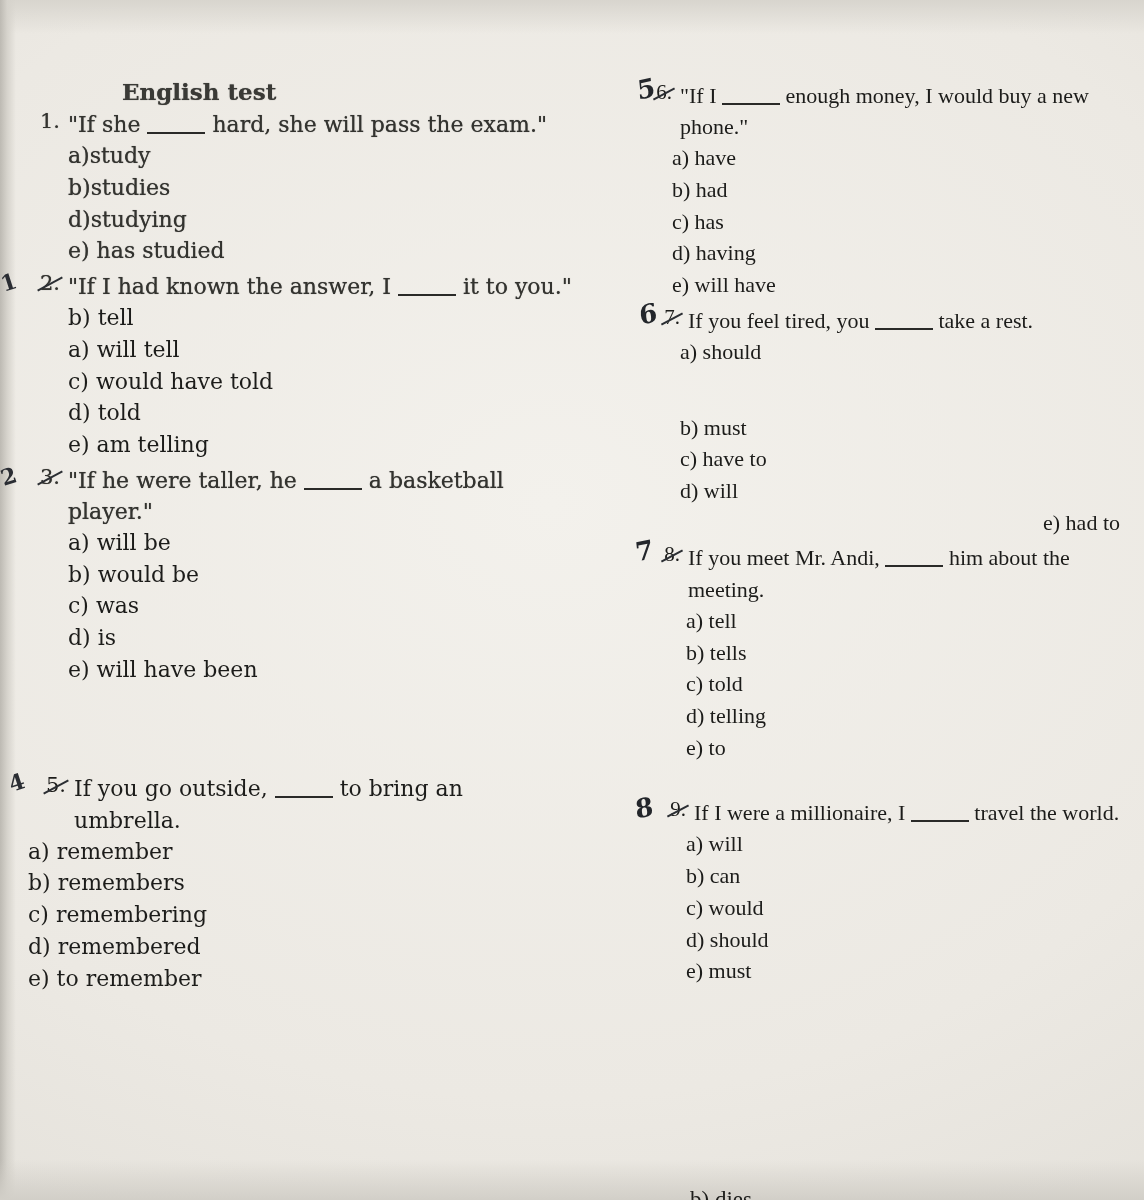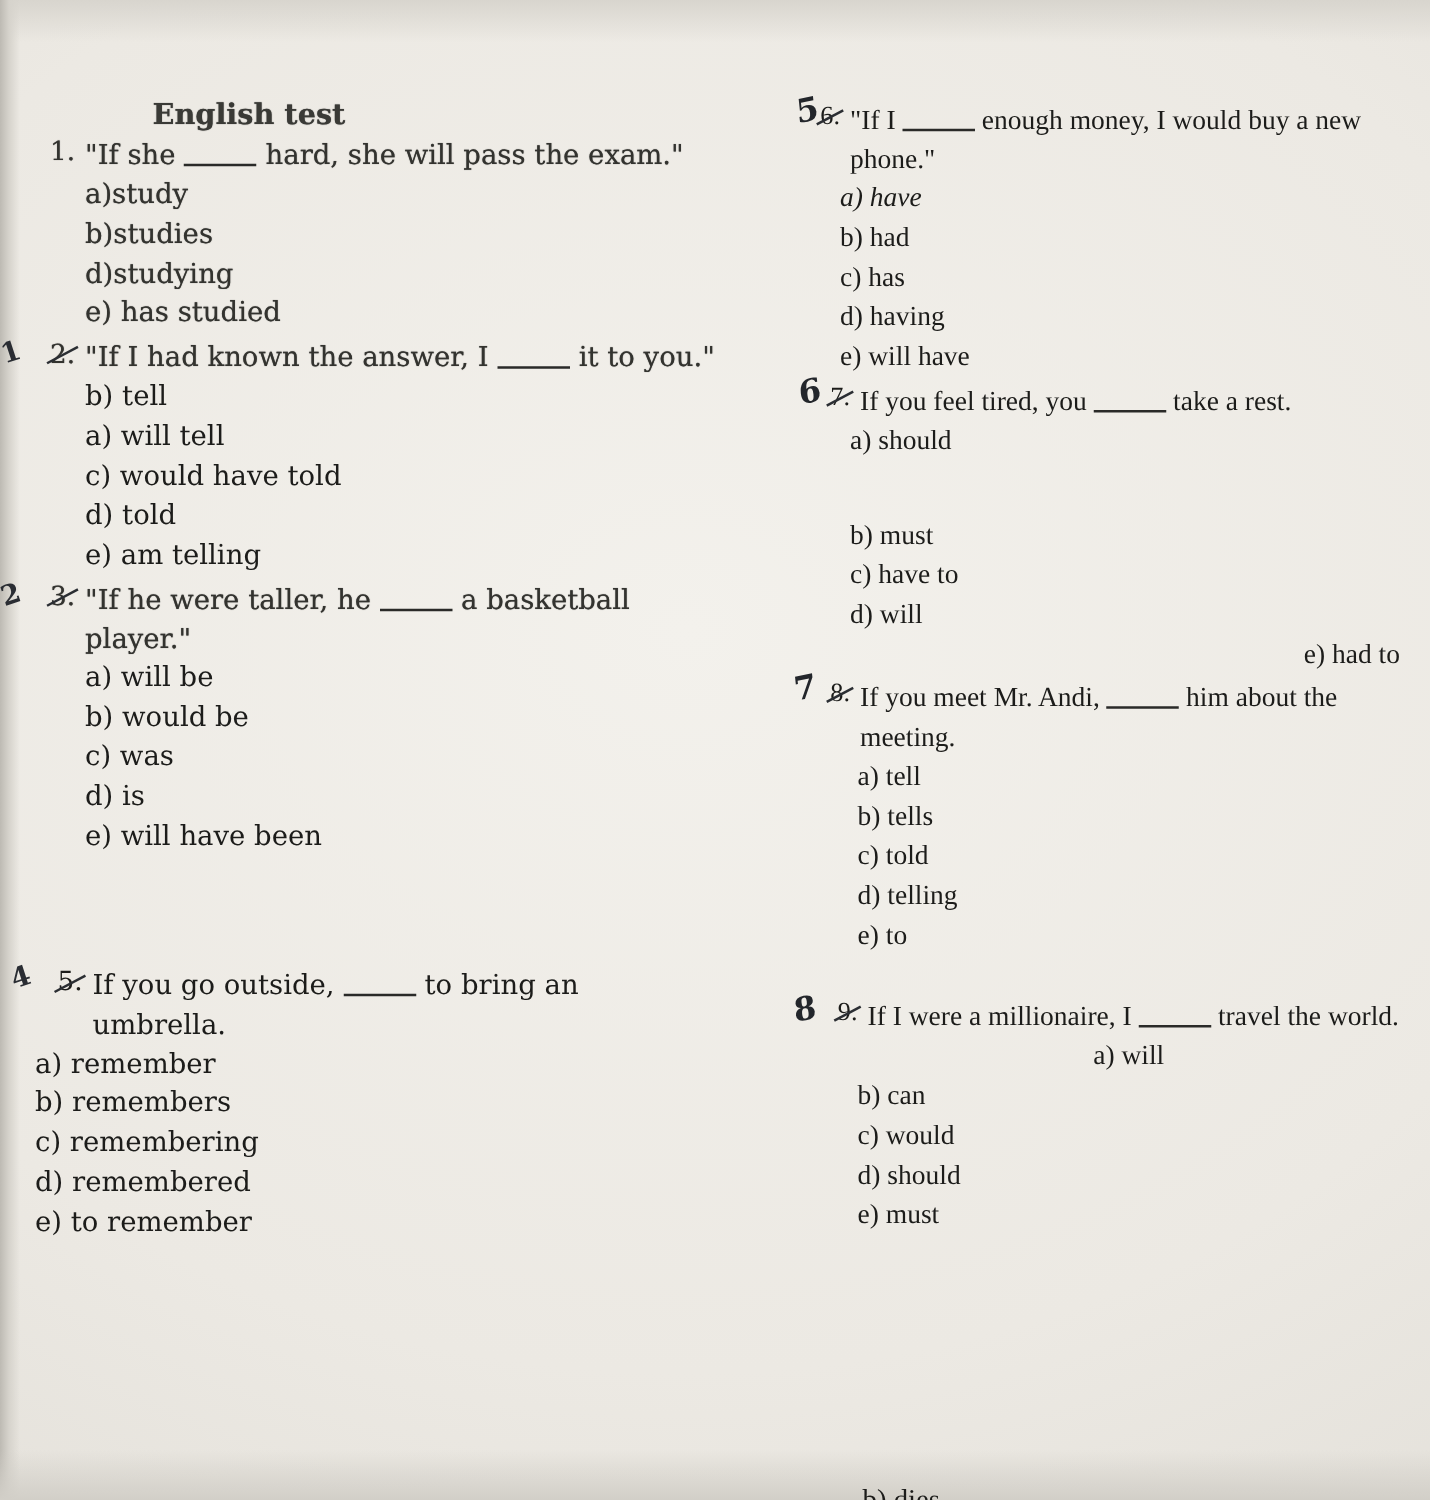--- a/index.html
+++ b/index.html
@@ -250,21 +250,21 @@
 
     <div class="q">
       <div class="q-head">
         <div class="q-num" style="width:72px;">
           <span class="hand">5</span>
           <span class="printed sharp strike">6.</span>
         </div>
         <div class="q-text sharp">"If I <span class="blank"></span> enough money, I would buy a new phone."</div>
       </div>
       <ul class="opts" style="padding-left:0;">
-        <li class="sharp" style="padding-left:72px;font-style:italic;">a) have</li>
+        <li class="sharp" style="padding-left:72px;">a) have</li>
         <li class="sharp" style="padding-left:72px;">b) had</li>
         <li class="sharp" style="padding-left:72px;">c) has</li>
         <li class="sharp" style="padding-left:72px;">d) having</li>
         <li class="sharp" style="padding-left:72px;">e) will have</li>
       </ul>
     </div>
 
     <div class="q" style="margin-top:2px;">
       <div class="q-head">
         <div class="q-num" style="width:80px;">
@@ -301,21 +301,21 @@
 
     <div class="q" style="margin-top:34px;">
       <div class="q-head">
         <div class="q-num" style="width:86px;">
           <span class="hand" style="right:42px; top:-4px;">8</span>
           <span class="printed sharp strike">9.</span>
         </div>
         <div class="q-text sharp">If I were a millionaire, I <span class="blank"></span> travel the world.</div>
       </div>
       <ul class="opts" style="padding-left:0;">
-        <li class="sharp" style="padding-left:86px;text-align:center;">a) will</li>
+        <li class="sharp" style="padding-left:86px;">a) will</li>
         <li class="sharp" style="padding-left:86px;">b) can</li>
         <li class="sharp" style="padding-left:86px;">c) would</li>
         <li class="sharp" style="padding-left:86px;">d) should</li>
         <li class="sharp" style="padding-left:86px;">e) must</li>
       </ul>
     </div>
 
   </div>
 
   <div class="cut-bottom">

